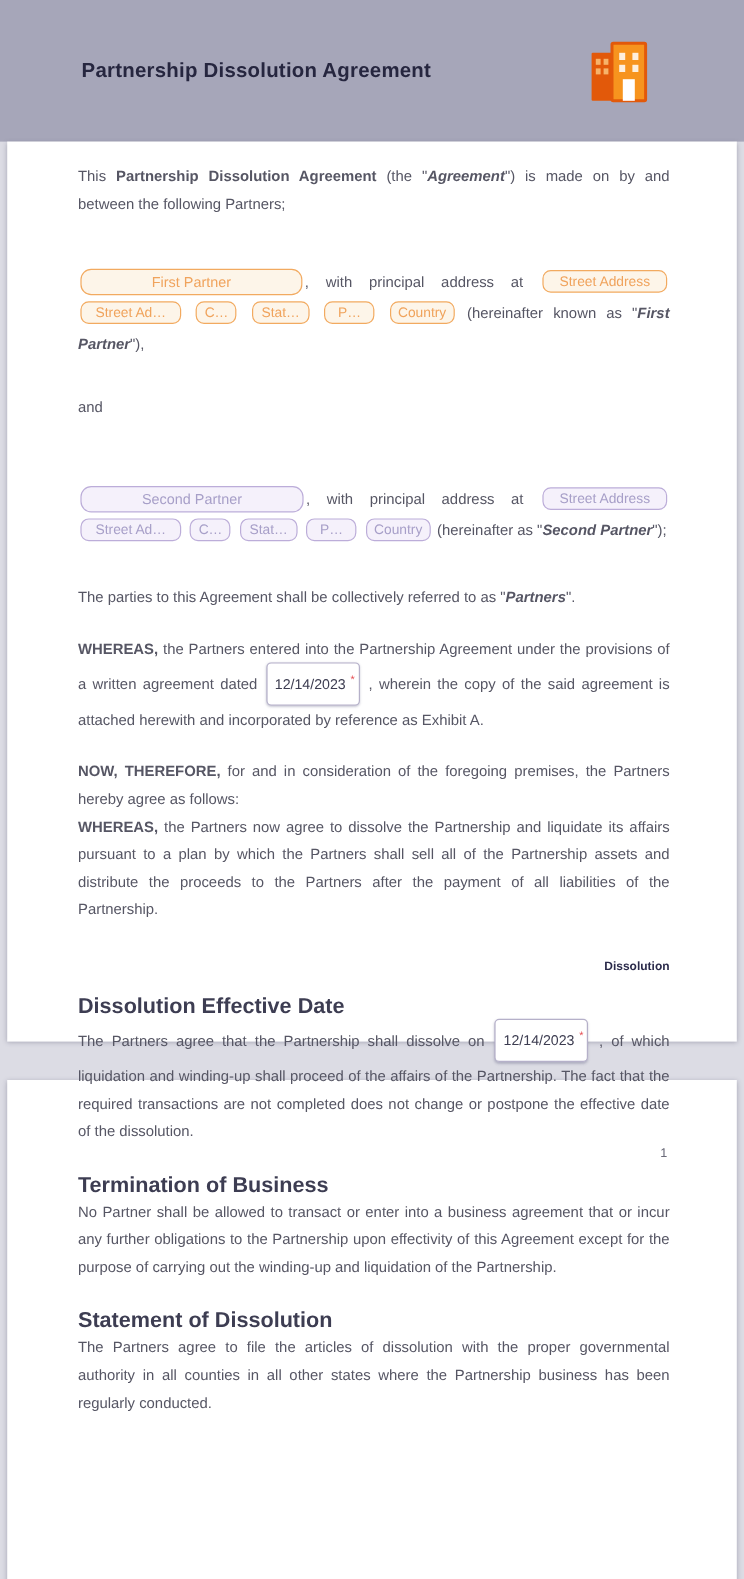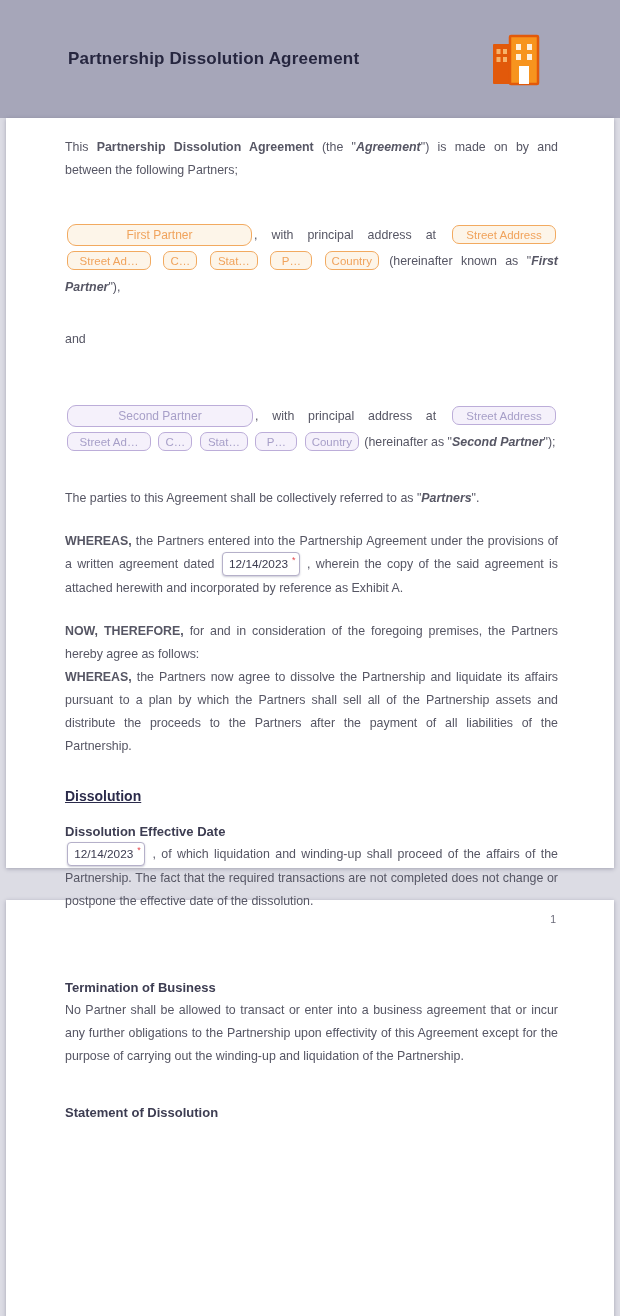--- a/index.html
+++ b/index.html
@@ -29,26 +29,26 @@
   .mb-lg{margin-bottom:28px;}
   .mb-xl{margin-bottom:32px;}
   .field{display:inline-flex;align-items:center;justify-content:center;height:19px;border-radius:7px;
          vertical-align:middle;margin:0 2px;font-size:11.5px;overflow:hidden;white-space:nowrap;
          position:relative;top:-1px;line-height:normal;}
   .field-label{overflow:hidden;text-overflow:ellipsis;white-space:nowrap;padding:0 3px;}
   .field.tall{height:22px;border-radius:9px;font-size:12px;}
   .orange{background:var(--orange-bg);border:1px solid var(--orange-border);color:var(--orange-text);}
   .purple{background:var(--purple-bg);border:1px solid var(--purple-border);color:var(--purple-text);}
   .date{background:#fff;border:1px solid var(--date-border);color:var(--date-text);border-radius:4px;
-        box-shadow:0 1px 2px rgba(80,80,120,.3);font-size:11.8px;height:24px;}
+        box-shadow:0 1px 2px rgba(80,80,120,.3);font-size:11.8px;height:36px;}
   .req{color:var(--req);font-size:9px;position:relative;top:-4px;margin-left:1px;}
-  .doc-heading{text-align:left;font-weight:bold;text-decoration:underline;color:var(--heading);
-               font-size:14px;margin:14px 0 16px;}
-  .section-label{font-weight:bold;color:var(--label);font-size:13px;line-height:23px;}
-  .page2 .section-label{margin-top:33px;}
+  .doc-heading{text-align:right;font-weight:bold;color:var(--heading);
+               font-size:10px;margin:14px 0 16px;}
+  .section-label{font-weight:bold;color:var(--label);font-size:18px;line-height:23px;}
+  .page2 .section-label{margin-top:21px;}
   .page2 .section-label:first-child{margin-top:0;}
   .page-num{margin-top:auto;text-align:right;font-size:10.5px;color:var(--pagenum);padding:0 2px 14px 0;}
 </style>
 </head>
 <body>
 
 <div>
 
   <header class="band">
     <h1>Partnership Dissolution Agreement</h1>
@@ -104,29 +104,30 @@
         </span><span> (hereinafter as "</span><span class="b i">Second Partner</span><span>");</span></div>
     <div class="para mb-md"><span>The parties to this Agreement shall be collectively referred to as "</span><span class="b i">Partners</span><span>".</span></div>
     <div class="para mb-md"><span class="b">WHEREAS,</span><span> the Partners entered into the Partnership Agreement under the provisions of a written agreement dated </span><span class="field date" style="width: 78px;">
           <span class="field-label">12/14/2023</span>
           <span class="req">*</span>
         </span><span> , wherein the copy of the said agreement is attached herewith and incorporated by reference as Exhibit A.</span></div>
     <div class="para"><span class="b">NOW, THEREFORE,</span><span> for and in consideration of the foregoing premises, the Partners hereby agree as follows:</span></div>
     <div class="para mb-sm"><span class="b">WHEREAS,</span><span> the Partners now agree to dissolve the Partnership and liquidate its affairs pursuant to a plan by which the Partners shall sell all of the Partnership assets and distribute the proceeds to the Partners after the payment of all liabilities of the Partnership.</span></div>
     <h2 class="doc-heading">Dissolution</h2>
     <div class="section-label">Dissolution Effective Date</div>
-    <div class="para"><span class="field date" style="width: 78px;">
+    <div class="para"><span>The Partners agree that the Partnership shall dissolve on </span><span class="field date" style="width: 78px;">
           <span class="field-label">12/14/2023</span>
           <span class="req">*</span>
         </span><span> , of which liquidation and winding-up shall proceed of the affairs of the Partnership. The fact that the required transactions are not completed does not change or postpone the effective date of the dissolution.</span></div>
     <div class="page-num">1</div>
   </section>
 
   <div class="page-gap"></div>
 
   <section class="page page2">
     <div class="section-label">Termination of Business</div>
     <div class="para"><span>No Partner shall be allowed to transact or enter into a business agreement that or incur any further obligations to the Partnership upon effectivity of this Agreement except for the purpose of carrying out the winding-up and liquidation of the Partnership.</span></div>
     <div class="section-label">Statement of Dissolution</div>
+    <div class="para"><span>The Partners agree to file the articles of dissolution with the proper governmental authority in all counties in all other states where the Partnership business has been regularly conducted.</span></div>
 
   </section>
 
 </div>
 
 </body></html>

